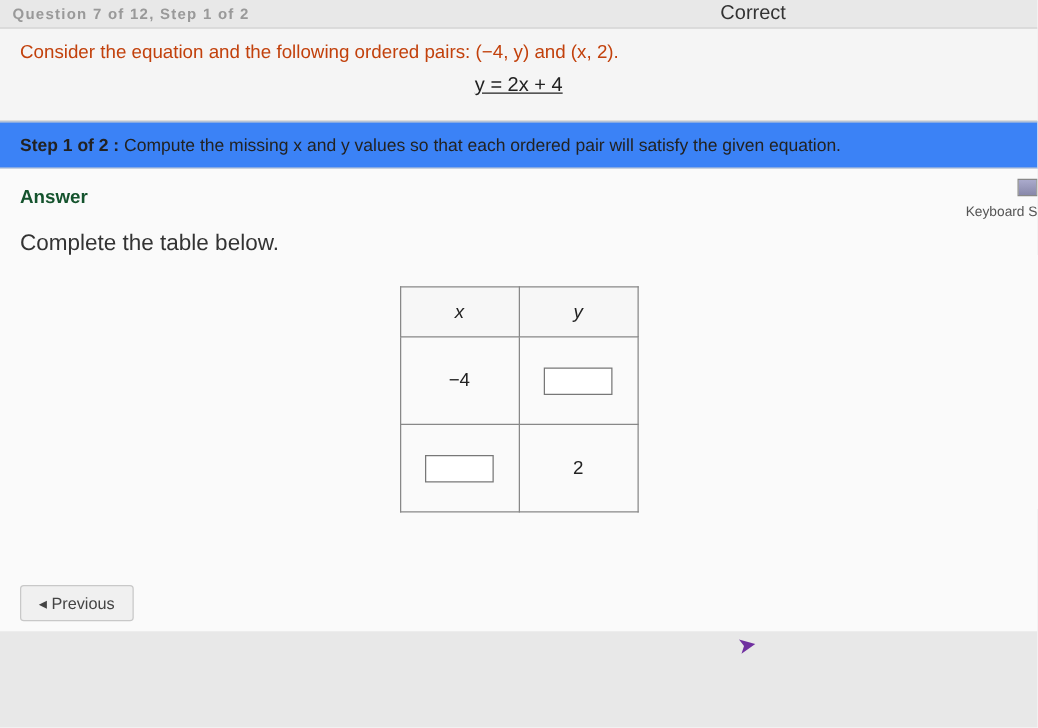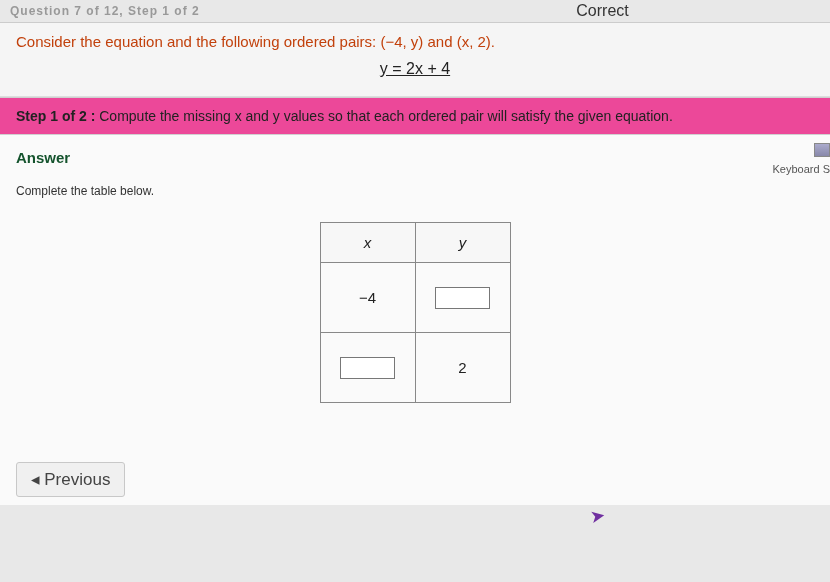--- a/index.html
+++ b/index.html
@@ -23,21 +23,21 @@
     .top-center { flex: 1; text-align: center; font-size: 16px; color: #333; }
     .top-right { width: 20px; }
     .question-area {
       background: #f5f5f5;
       padding: 10px 16px 12px 16px;
       border-bottom: 1px solid #ddd;
     }
     .prompt { font-size: 15px; color: #c2410c; margin-bottom: 10px; }
     .equation { text-align: center; font-size: 16px; color: #222; margin: 8px 0 6px 0; text-decoration: underline; }
     .step-bar {
-      background: #ec4899;
+      background: #3b82f6;
       border-top: 1px solid #d0d0d0;
       border-bottom: 1px solid #d0d0d0;
       padding: 10px 16px;
       font-size: 14px;
       color: #222;
     }
     .step-bold { font-weight: bold; }
     .answer-area {
       background: #fafafa;
       position: relative;
@@ -58,21 +58,21 @@
       font-size: 11px;
       color: #555;
     }
     .tool-icon {
       display: inline-block;
       width: 16px; height: 14px;
       border: 1px solid #888;
       background: linear-gradient(#aac, #88a);
       margin-bottom: 4px;
     }
-    .sub-instruction { font-size: 12px; color: #333; margin-bottom: 24px; }
+    .sub-instruction { font-size: 18px; color: #333; margin-bottom: 24px; }
     .table-wrap {
       display: flex;
       justify-content: center;
       margin-top: 10px;
     }
     table.answer-table {
       border-collapse: collapse;
     }
     table.answer-table th, table.answer-table td {
       border: 1px solid #888;
@@ -107,21 +107,21 @@
       transform: rotate(-10deg);
     }
     .prev-btn {
       position: absolute;
       bottom: 8px;
       left: 16px;
       background: #f0f0f0;
       border: 1px solid #c8c8c8;
       border-radius: 3px;
       padding: 6px 14px;
-      font-size: 17px;
+      font-size: 13px;
       color: #444;
       cursor: pointer;
     }
   </style>
 </head>
 <body>
 
 <div class="topbar">
   <div class="top-left">Question 7 of 12, Step 1 of 2</div>
   <div class="top-center">Correct</div>

